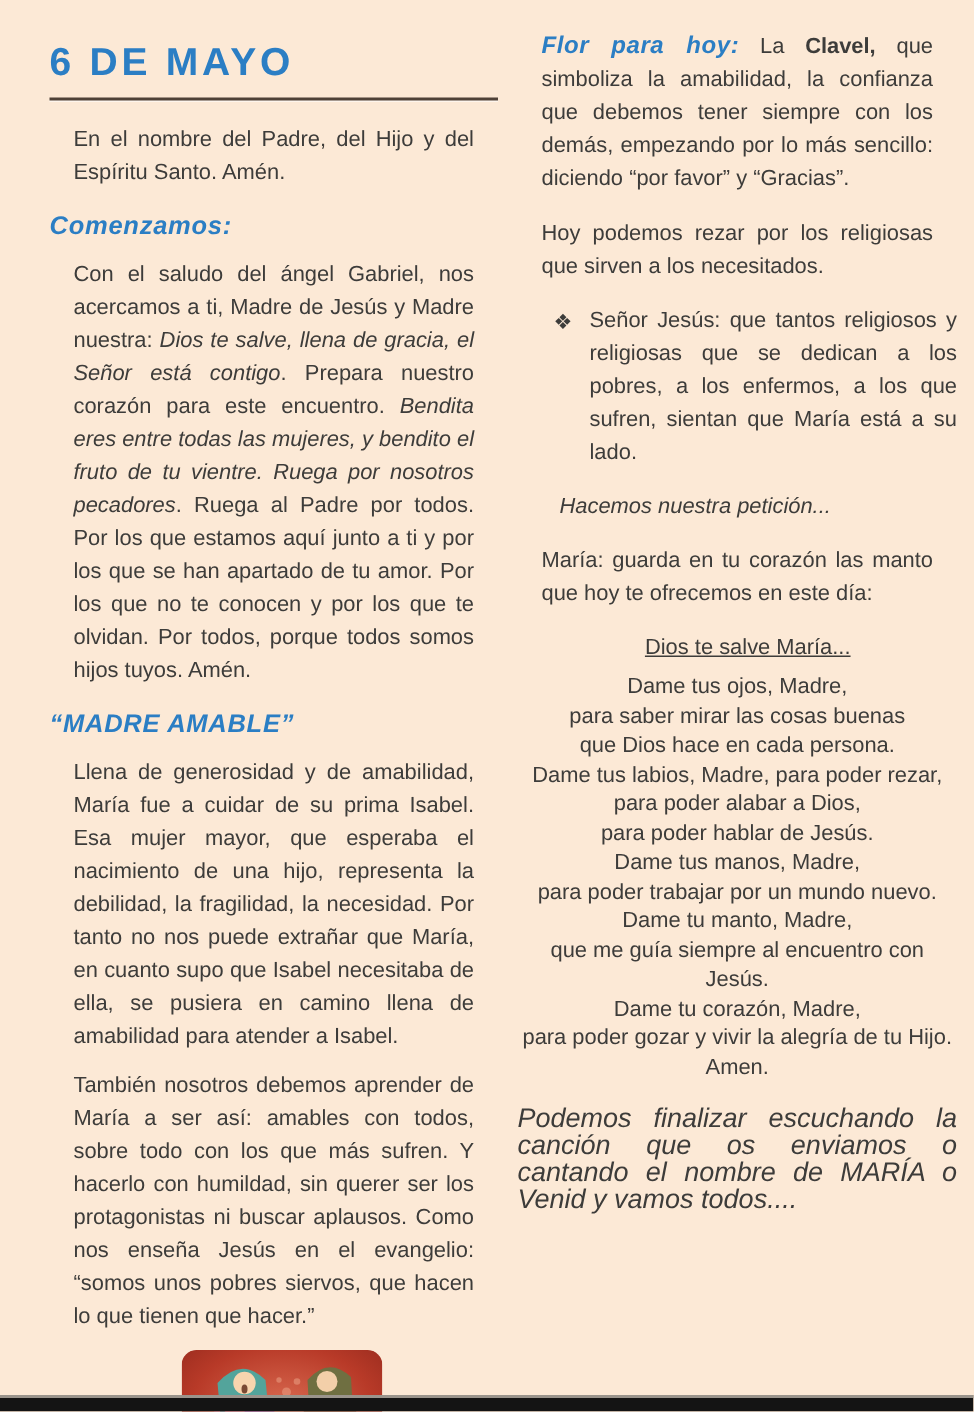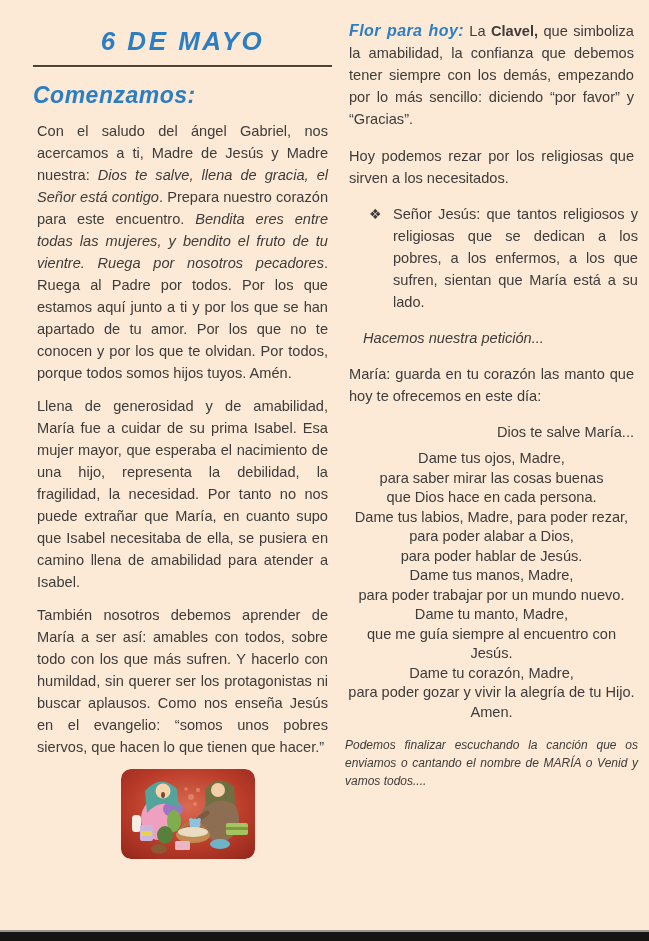--- a/index.html
+++ b/index.html
@@ -15,47 +15,45 @@
     display: flex;
     padding: 14px 11px 0 33px;
     gap: 13px;
     align-items: flex-start;
   }
   .col-left  { width: 299px; flex: none; }
   .col-right { width: 293px; flex: none; }
 
   .page-title {
     margin: 12px 0 0;
-    text-align: center;
     color: #2b7ec4;
     font-weight: bold;
-    font-style: italic;
     font-size: 26px;
     letter-spacing: 2.5px;
   }
   .title-rule {
     height: 2px;
     background: #4e4137;
     margin-top: 8px;
     box-shadow: 0 1px 0 rgba(255,255,255,0.55);
   }
 
   p {
-    margin: 0 4px 11px;
+    margin: 0 16px 11px;
     font-size: 14.6px;
     line-height: 22px;
     text-align: justify;
   }
   .intro { margin-top: 15px; }
 
   .section-heading {
     color: #2b7ec4;
     font-weight: bold;
     font-style: italic;
-    font-size: 23px;
+    font-size: 17px;
     letter-spacing: 0.5px;
     margin: 15px 0 11px;
   }
   .ital { font-style: italic; }
   .bold { font-weight: bold; }
   .heading-inline {
     color: #2b7ec4;
     font-weight: bold;
     font-style: italic;
     font-size: 16px;
@@ -68,33 +66,33 @@
   }
   .bullet-icon {
     flex: none;
     width: 24px;
     font-size: 14px;
     line-height: 22px;
     color: #3d3c3a;
   }
   .bullet-text { flex: 1; text-align: justify; font-size: 14.6px; line-height: 22px; }
 
-  .peticion { font-style: italic; margin: 14px 0 14px 18px; text-align: left; }
-  .indent-line { margin-left: 30px; text-align: right; margin-bottom: 6px; }
+  .peticion { font-style: italic; margin: 14px 0 14px 28px; text-align: left; }
+  .indent-line { margin-left: 30px; text-align: center; margin-bottom: 6px; text-decoration: underline; }
 
   .poem {
     white-space: pre-line;
     font-size: 14.6px;
     line-height: 19.5px;
     text-align: center;
     margin: 0 0 14px;
   }
   .small-note {
     font-style: italic;
-    font-size: 12px;
+    font-size: 18px;
     line-height: 18px;
     margin: 6px 0 14px;
   }
 
   .illustration-wrap {
     margin: 10px 0 0 88px;
     width: 134px;
     height: 90px;
     border-radius: 10px;
     overflow: hidden;
@@ -113,25 +111,27 @@
 </style>
 </head>
 <body>
 
 <div class="columns">
 
   <div class="col-left">
     <h1 class="page-title">6 DE MAYO</h1>
     <div class="title-rule"></div>
 
+    <p class="intro">En el nombre del Padre, del Hijo y del Espíritu Santo. Amén.</p>
 
     <div class="section-heading">Comenzamos:</div>
 
     <p><span>Con el saludo del ángel Gabriel, nos acercamos a ti, Madre de Jesús y Madre nuestra: </span><span class="ital">Dios te salve, llena de gracia, el Señor está contigo</span><span>. Prepara nuestro corazón para este encuentro. </span><span class="ital">Bendita eres entre todas las mujeres, y bendito el fruto de tu vientre. Ruega por nosotros pecadores</span><span>. Ruega al Padre por todos. Por los que estamos aquí junto a ti y por los que se han apartado de tu amor. Por los que no te conocen y por los que te olvidan. Por todos, porque todos somos hijos tuyos. Amén.</span></p>
 
+    <div class="section-heading">“MADRE AMABLE”</div>
 
     <p>Llena de generosidad y de amabilidad, María fue a cuidar de su prima Isabel. Esa mujer mayor, que esperaba el nacimiento de una hijo, representa la debilidad, la fragilidad, la necesidad. Por tanto no nos puede extrañar que María, en cuanto supo que Isabel necesitaba de ella, se pusiera en camino llena de amabilidad para atender a Isabel.</p>
     <p>También nosotros debemos aprender de María a ser así: amables con todos, sobre todo con los que más sufren. Y hacerlo con humildad, sin querer ser los protagonistas ni buscar aplausos. Como nos enseña Jesús en el evangelio: “somos unos pobres siervos, que hacen lo que tienen que hacer.”</p>
 
     <div class="illustration-wrap">
       <svg width="134" height="90" viewBox="0 0 134 90" xmlns="http://www.w3.org/2000/svg">
         <defs>
           <radialGradient id="redbg" cx="50%" cy="42%" r="75%">
             <stop offset="0%" stop-color="#d96a50"></stop>
             <stop offset="60%" stop-color="#b83a28"></stop>

